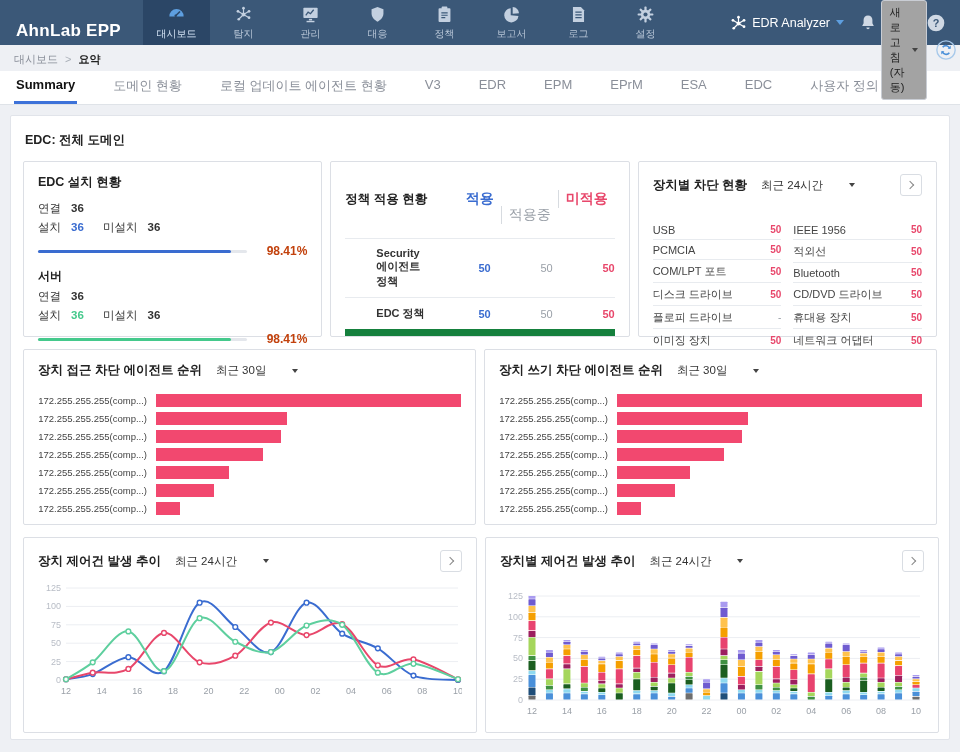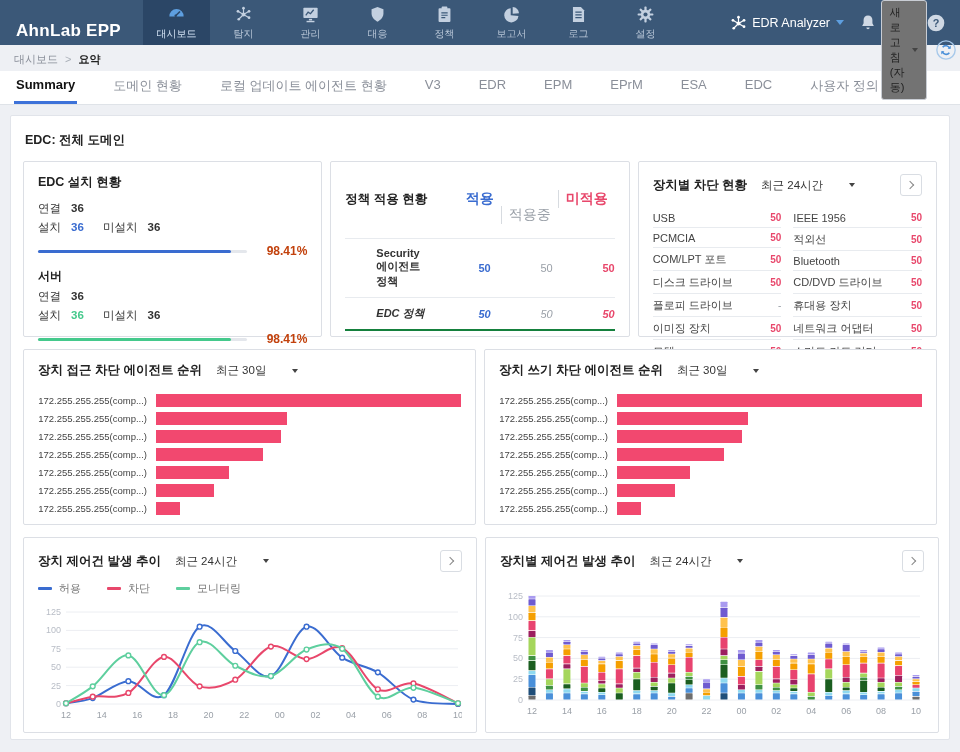--- a/index.html
+++ b/index.html
@@ -31,21 +31,21 @@
   .crumbs .cur { color:#222; font-weight:bold; }
   .crumbs .sep { margin:0 4px; color:#aab0b8; }
 
   
   .tabbar { background:#fff; border-bottom:1px solid #dfe3e8; display:flex; align-items:flex-end;
     padding:0 14px; height:34px; }
   .tabs { display:flex; gap:34px; }
   .tab { font-size:13px; color:#8a8f99; padding:8px 2px 9px; cursor:pointer; white-space:nowrap; }
   .tab.active { color:#111; font-weight:bold; border-bottom:3px solid #3d72d9; padding-bottom:6px; }
   .tab-actions { margin-left:auto; display:flex; align-items:center; gap:8px; padding-bottom:4px; }
-  .refresh-box { border:1px solid #c9cdd4; border-radius:3px; background:#737373; font-size:11px;
+  .refresh-box { border:1px solid #c9cdd4; border-radius:3px; background:#a3a3a3; font-size:11px;
     color:#222; padding:4px 8px; display:flex; align-items:center; gap:7px; cursor:pointer; }
   .caret-dn { width:0; height:0; border-left:3.5px solid transparent; border-right:3.5px solid transparent;
     border-top:4.5px solid #444; display:inline-block; }
   .refresh-btn { width:22px; height:22px; cursor:pointer; }
   .refresh-btn svg { width:22px; height:22px; display:block; }
 
   
   .panel { margin:10px 10px 12px; background:#fff; border:1px solid #e1e4ea; border-radius:2px;
     padding:12px 12px 10px; height:625px; }
   .section-title { font-size:12.5px; font-weight:bold; color:#222; padding:4px 2px 12px; }
@@ -75,29 +75,29 @@
 
   
   .p-legend { margin-left:auto; font-size:14px; display:flex; align-items:center; }
   .p-legend span { padding:0 7px; }
   .p-legend span + span { border-left:1px solid #d7dbe0; }
   .lg0 { color:#3a6cd0; font-weight:bold; }
   .lg1 { color:#9aa0a8;margin-top:32px; }
   .lg2 { color:#e8476b; font-weight:bold; }
   .p-table { margin-top:14px; }
   .p-row { display:flex; align-items:center; border-top:1px solid #e8ebef; padding:8px 0; font-size:11px; }
-  .p-row:last-child { border-bottom:2px solid #15803d;font-style:italic; }
+  .p-row:last-child { border-bottom:7px solid #15803d; }
   .p-label { color:#333; font-weight:bold; flex:1;margin-left:31px; }
   .p-val { width:62px; text-align:right; font-size:11px; }
   .p-val.v0 { color:#3a6cd0; font-weight:bold; }
   .p-val.v1 { color:#9aa0a8; }
   .p-val.v2 { color:#e8476b; font-weight:bold; }
 
   
-  .dev-cols { display:flex; gap:12px; margin-top:12px; }
+  .dev-cols { display:flex; gap:12px; margin-top:24px; }
   .dev-col { flex:1; }
   .dev-row { display:flex; align-items:center; border-bottom:1px solid #e8ebef; padding:3.5px 0; }
   .dev-name { font-size:11px; color:#444; flex:1; white-space:nowrap; }
   .dev-val { font-size:10px; color:#e8476b; font-weight:bold; }
   .dev-val.dash { color:#9aa0a8; font-weight:normal; }
 
   
   .rank-rows { margin-top:12px; }
   .rank-row { display:flex; align-items:center; height:18px; }
   .rank-label { width:118px; font-size:9.5px; color:#444; text-align:right; padding-right:9px; white-space:nowrap; }
@@ -536,34 +536,20 @@
       <div class="card-head">
         <span class="card-title">장치 제어건 발생 추이</span>
         <span class="period">
           <span>최근 24시간</span>
           <span class="caret-dn"></span>
         </span>
         <span class="chev-btn">
             <span class="chev-right"></span>
           </span>
       </div>
-      <div class="legend-row" id="lineLegend">
-          <span class="legend-item">
-            <span class="legend-dash" style="background: rgb(58, 108, 208);"></span>
-            <span>허용</span>
-          </span>
-          <span class="legend-item">
-            <span class="legend-dash" style="background: rgb(232, 71, 107);"></span>
-            <span>차단</span>
-          </span>
-          <span class="legend-item">
-            <span class="legend-dash" style="background: rgb(94, 207, 158);"></span>
-            <span>모니터링</span>
-          </span>
-        </div>
       <div class="chart-wrap" id="lineChart"><svg viewBox="0 0 424 128" width="424" height="128">
             <line x1="28" y1="104" x2="420" y2="104" stroke="#eceef2" stroke-width="1"></line>
             <text x="23" y="107" text-anchor="end" font-size="9" fill="#b8bdc6">0</text>
             <line x1="28" y1="85.6" x2="420" y2="85.6" stroke="#eceef2" stroke-width="1"></line>
             <text x="23" y="88.6" text-anchor="end" font-size="9" fill="#b8bdc6">25</text>
             <line x1="28" y1="67.19999999999999" x2="420" y2="67.19999999999999" stroke="#eceef2" stroke-width="1"></line>
             <text x="23" y="70.19999999999999" text-anchor="end" font-size="9" fill="#b8bdc6">50</text>
             <line x1="28" y1="48.800000000000004" x2="420" y2="48.800000000000004" stroke="#eceef2" stroke-width="1"></line>
             <text x="23" y="51.800000000000004" text-anchor="end" font-size="9" fill="#b8bdc6">75</text>
             <line x1="28" y1="30.39999999999999" x2="420" y2="30.39999999999999" stroke="#eceef2" stroke-width="1"></line>

